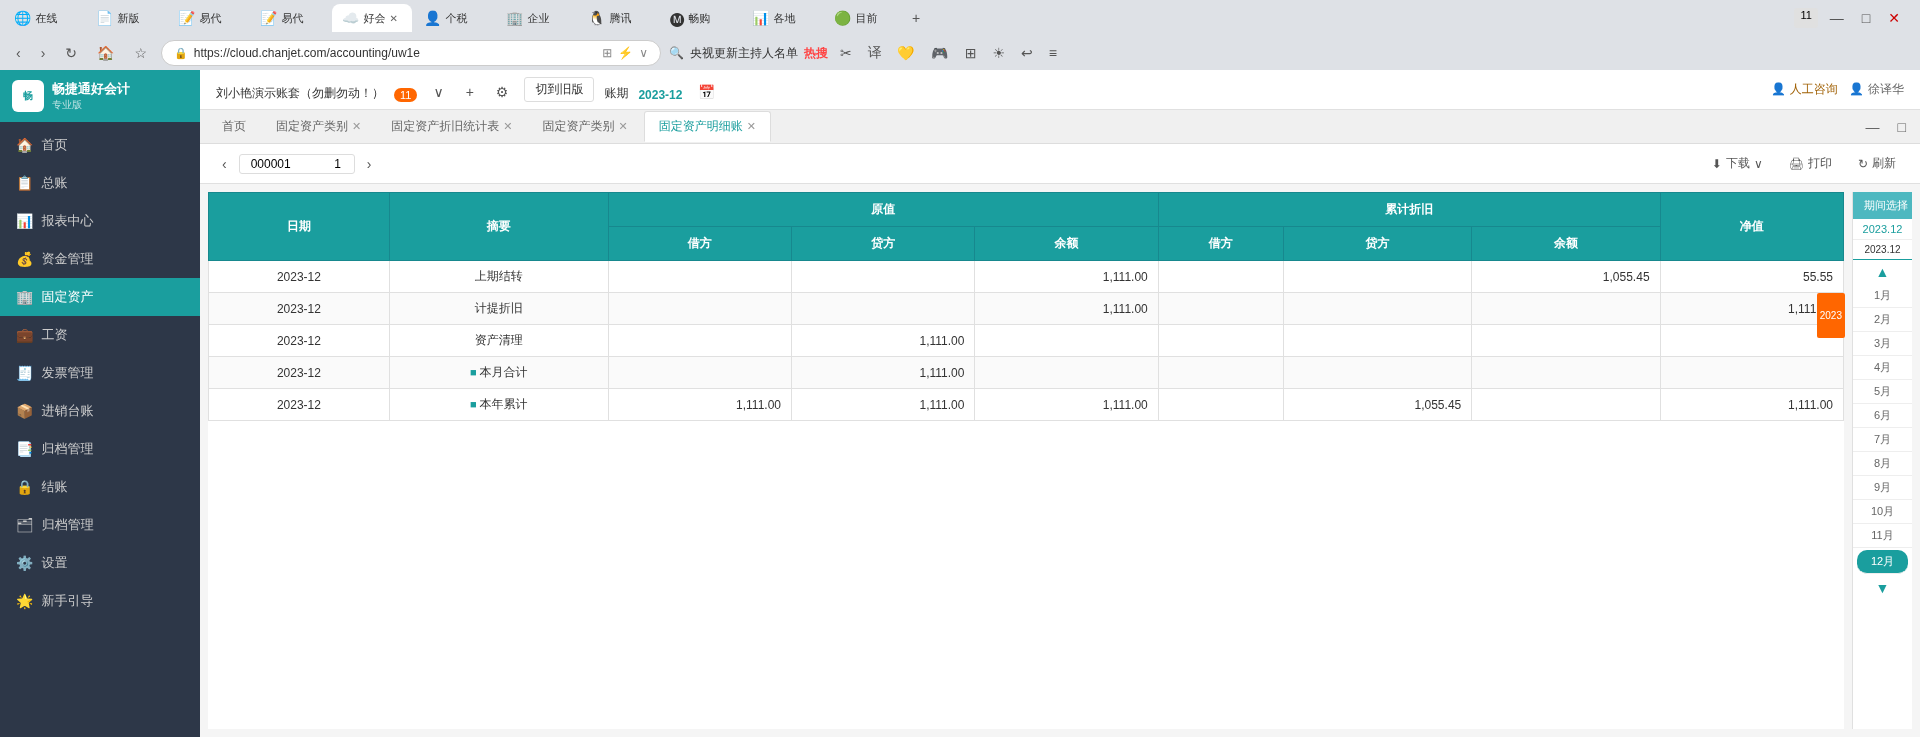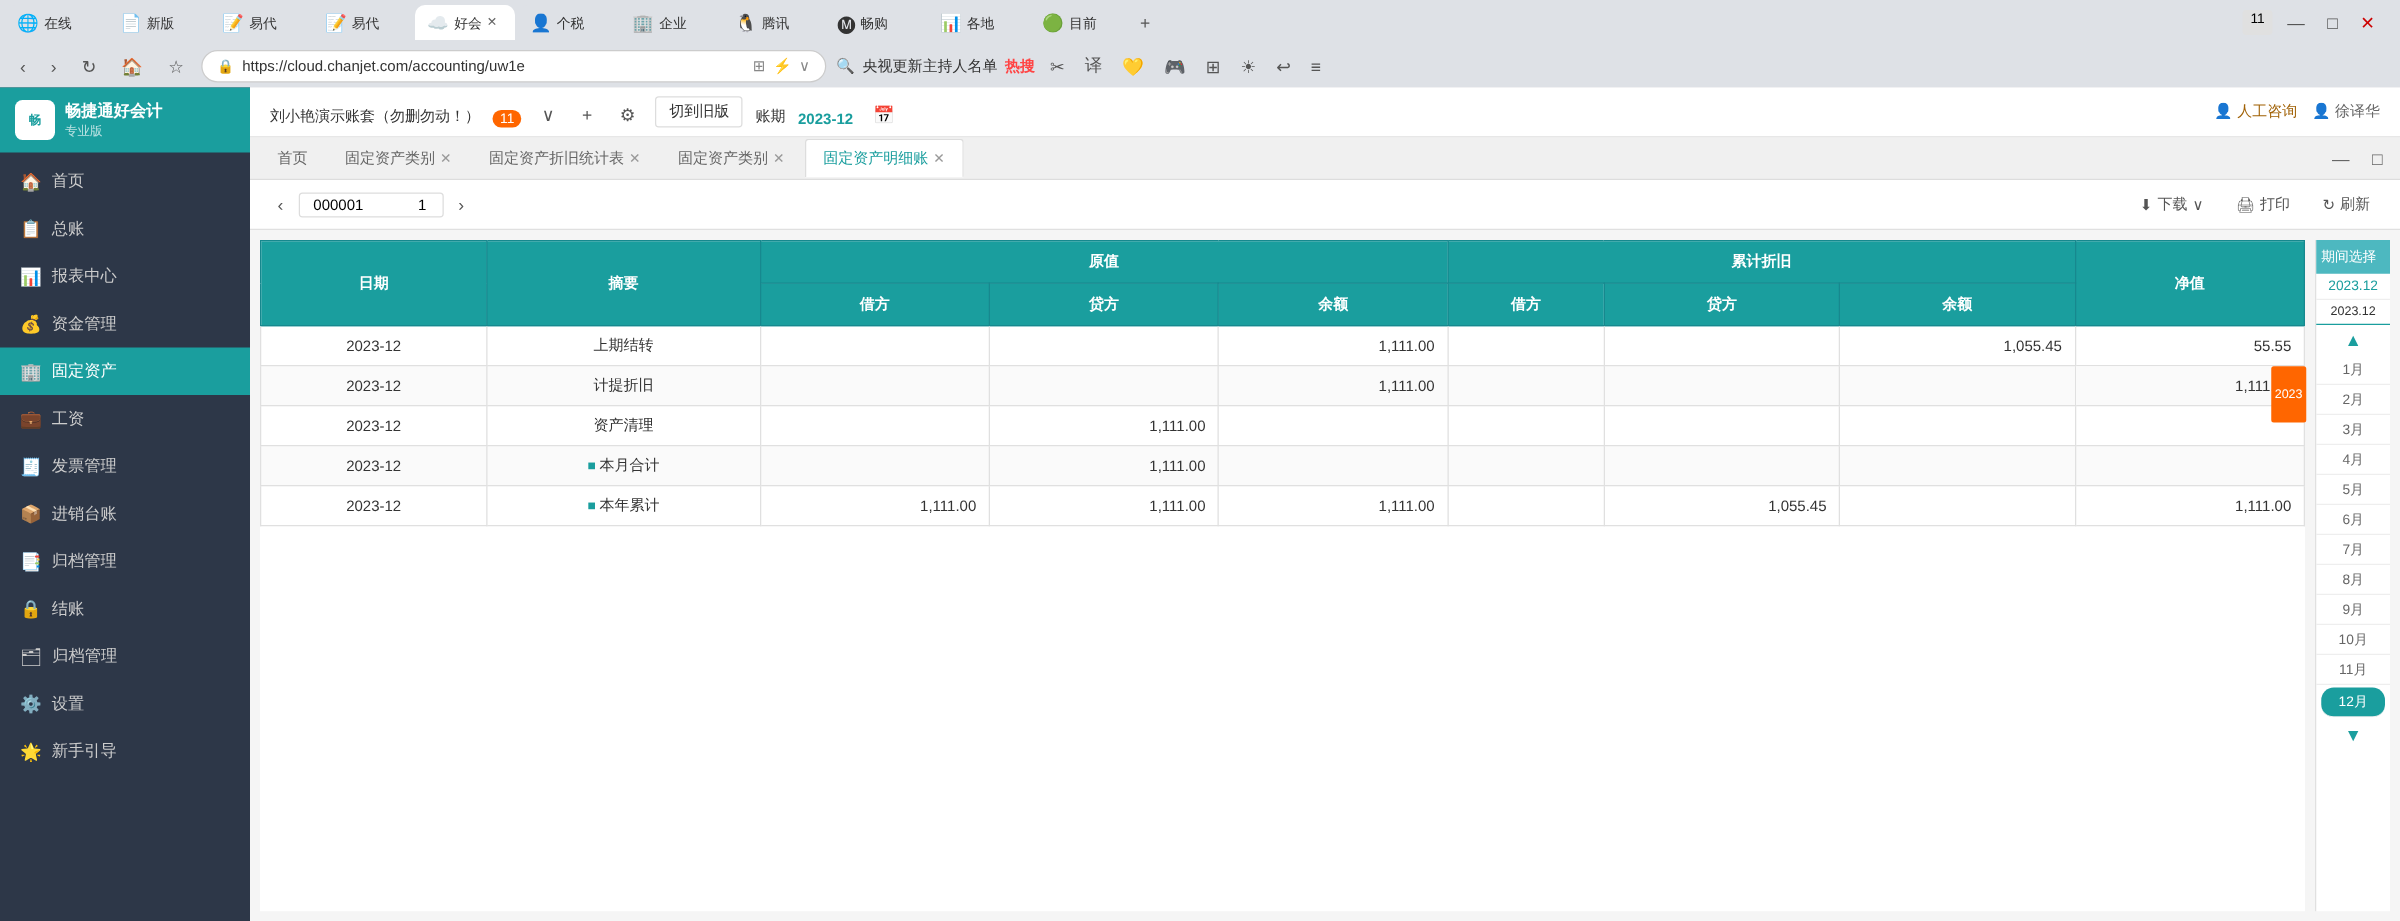--- a/index.html
+++ b/index.html
@@ -71,21 +71,21 @@
     .table-container { flex: 1; background: #fff; }
     .ledger-table { width: 100%; border-collapse: collapse; }
     .ledger-table th { background: #1a9e9e; color: #fff; padding: 8px 10px; text-align: center; font-size: 12px; border: 1px solid #17888e; }
     .ledger-table td { padding: 7px 10px; border: 1px solid #e0e0e0; font-size: 12px; color: #333; text-align: center; }
     .ledger-table tr:nth-child(even) td { background: #fafafa; }
     .ledger-table .amount { text-align: right; }
     .ledger-table .desc { text-align: center; }
 
     
     .right-panel { width: 60px; background: #fff; border-left: 1px solid #e0e0e0; display: flex; flex-direction: column; }
-    .period-selector-label { background: #4db8c0; color: #fff; padding: 6px 4px; text-align: left; font-size: 11px; writing-mode: horizontal-tb; }
+    .period-selector-label { background: #4db8c0; color: #fff; padding: 6px 4px; text-align: right; font-size: 11px; writing-mode: horizontal-tb; }
     .period-year { padding: 4px; text-align: center; font-size: 11px; color: #1a9e9e; border-bottom: 1px solid #eee; }
     .period-month { padding: 4px 6px; text-align: center; font-size: 11px; color: #666; cursor: pointer; border-bottom: 1px solid #eee; }
     .period-month.active { background: #1a9e9e; color: #fff; border-radius: 10px; margin: 2px 4px; }
     .scroll-up, .scroll-down { text-align: center; padding: 4px; color: #1a9e9e; cursor: pointer; font-size: 14px; }
     .lock-icon { color: #00aa00; font-size: 11px; }
   </style>
 </head>
 <body>
 
 <div class="browser-chrome">

